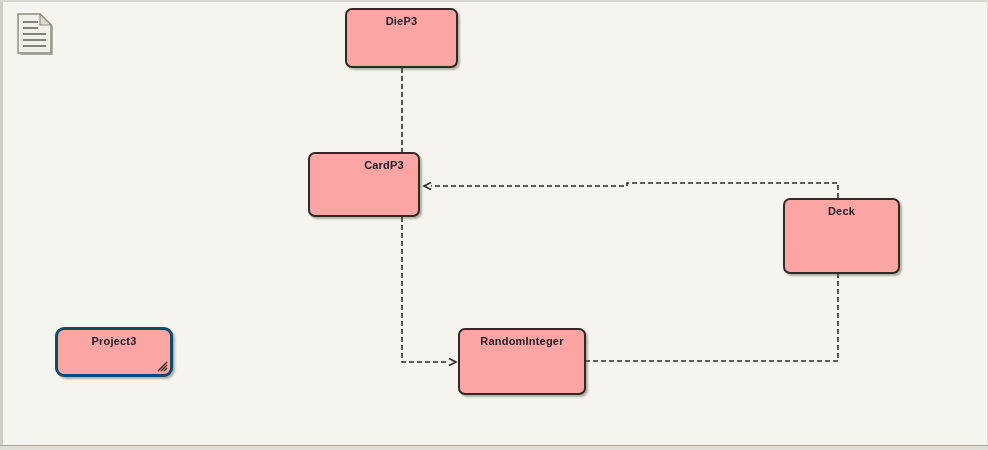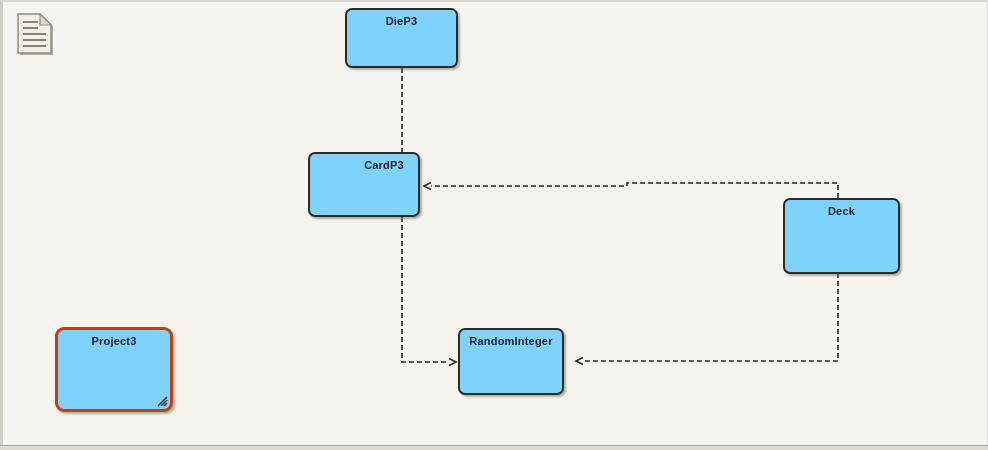--- a/index.html
+++ b/index.html
@@ -3,28 +3,28 @@
 <meta charset="utf-8">
 <style>
   html,body{margin:0;padding:0;background:#e9e7e0;font-family:"Liberation Sans",sans-serif;}
   .screen{position:relative;width:988px;height:450px;background:#f5f4ee;overflow:hidden;}
   
   .edge-left{position:absolute;left:0;top:0;width:3px;height:450px;background:#cfccc4;}
   .edge-top{position:absolute;left:0;top:0;width:988px;height:2px;background:#dad8d0;}
   .edge-right{position:absolute;right:0;top:0;width:1px;height:450px;background:#e0ded6;}
   .edge-bottom{position:absolute;left:0;bottom:0;width:988px;height:4px;background:#dedcd4;border-top:1px solid #a8a59e;}
   .wires{position:absolute;left:0;top:0;width:988px;height:450px;}
-  .node{position:absolute;box-sizing:border-box;background:#7dd3fc;border:2px solid #2e2b26;
+  .node{position:absolute;box-sizing:border-box;background:#fca5a5;border:2px solid #2e2b26;
         border-radius:7px;box-shadow:2px 2px 2px rgba(95,90,78,.45);text-align:center;}
   .node-label{display:block;padding-top:5px;font-size:11px;font-weight:bold;color:#20202a;letter-spacing:.2px;}
   .node-diep3{left:345px;top:8px;width:113px;height:60px;}
   .node-cardp3{left:308px;top:152px;width:112px;height:65px;padding-left:40px;}
   .node-deck{left:783px;top:198px;width:117px;height:76px;}
-  .node-randominteger{left:458px;top:328px;width:106px;height:67px;border-radius:7px;}
-  .node-project3{left:55px;top:327px;width:118px;height:85px;border:3px solid #c2410c;border-radius:9px;}
+  .node-randominteger{left:458px;top:328px;width:128px;height:67px;border-radius:7px;}
+  .node-project3{left:55px;top:327px;width:118px;height:50px;border:3px solid #0c4a6e;border-radius:9px;}
   .corner-hatch{position:absolute;right:2px;bottom:2px;}
   .doc-icon{position:absolute;left:17px;top:13px;width:36px;height:42px;}
 </style>
 </head>
 <body>
 
 <div class="screen">
 
   <svg class="wires" viewBox="0 0 988 450">
 

